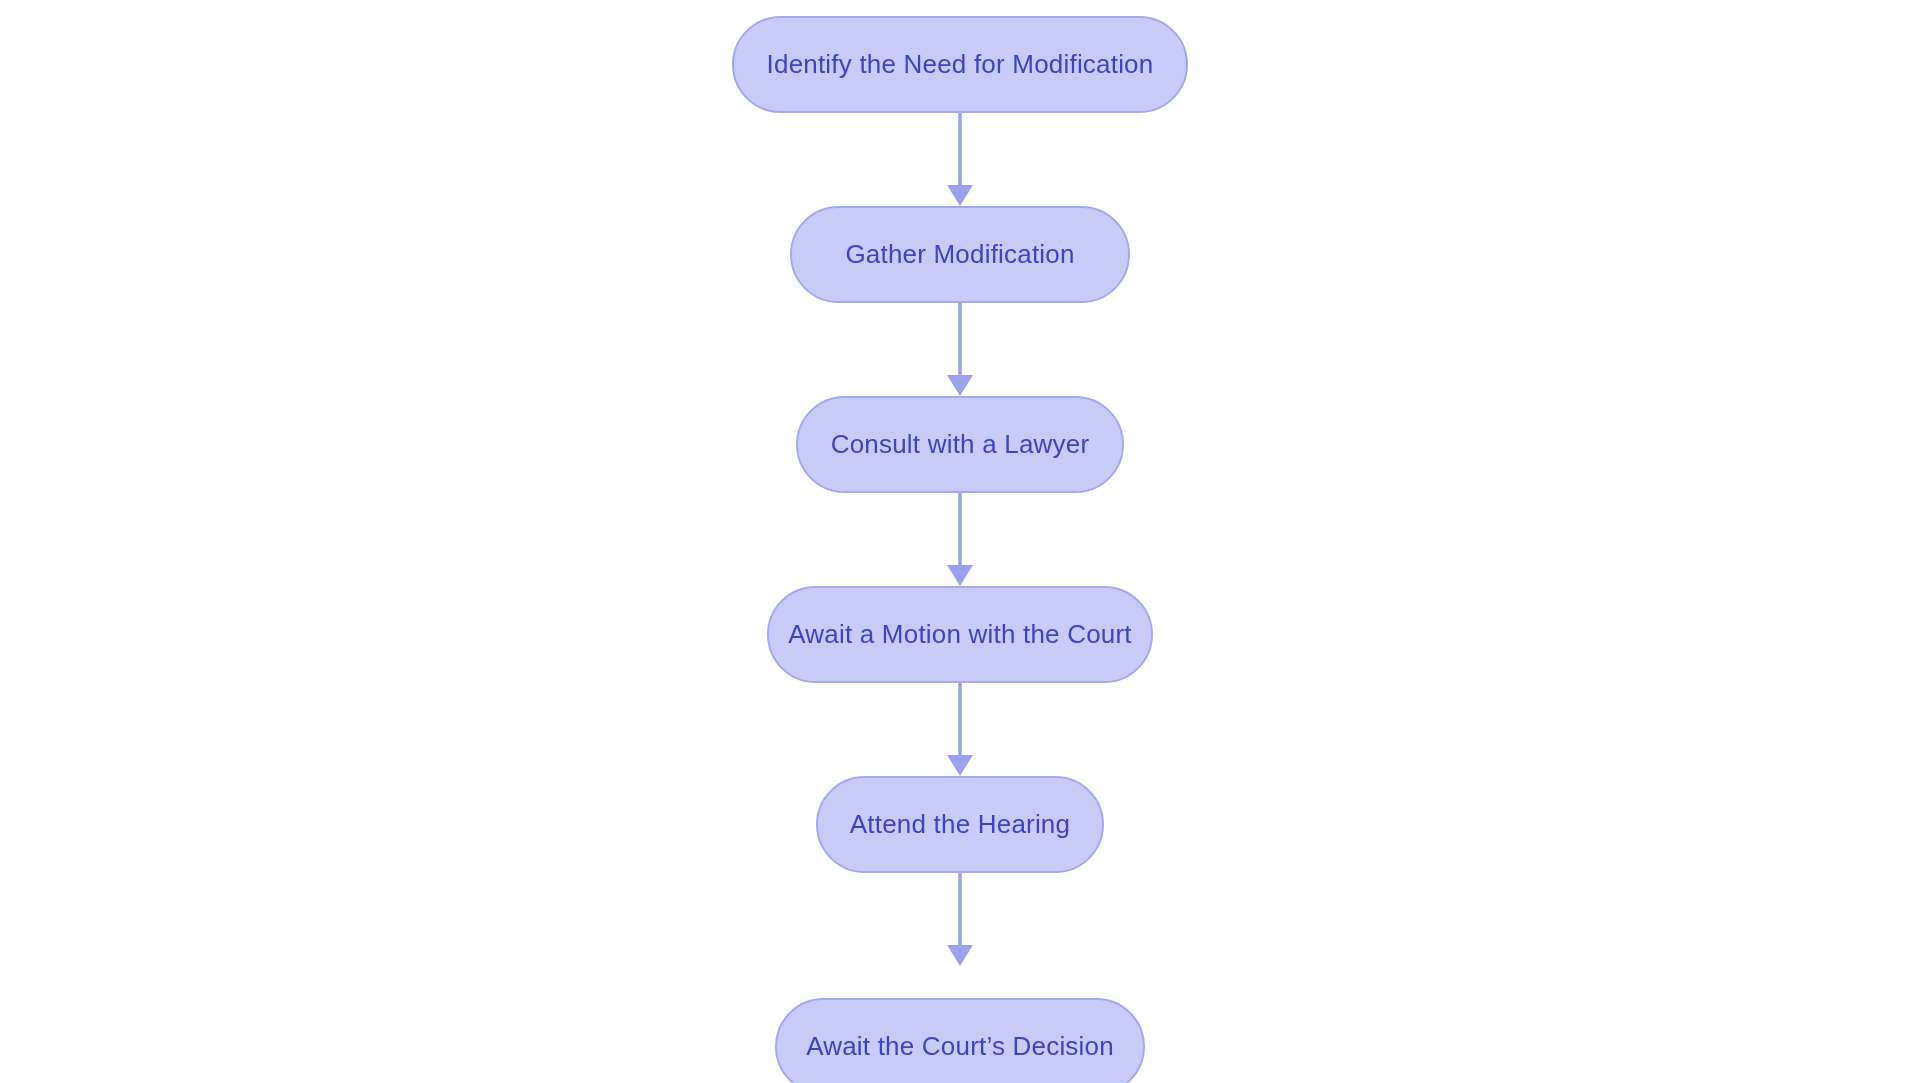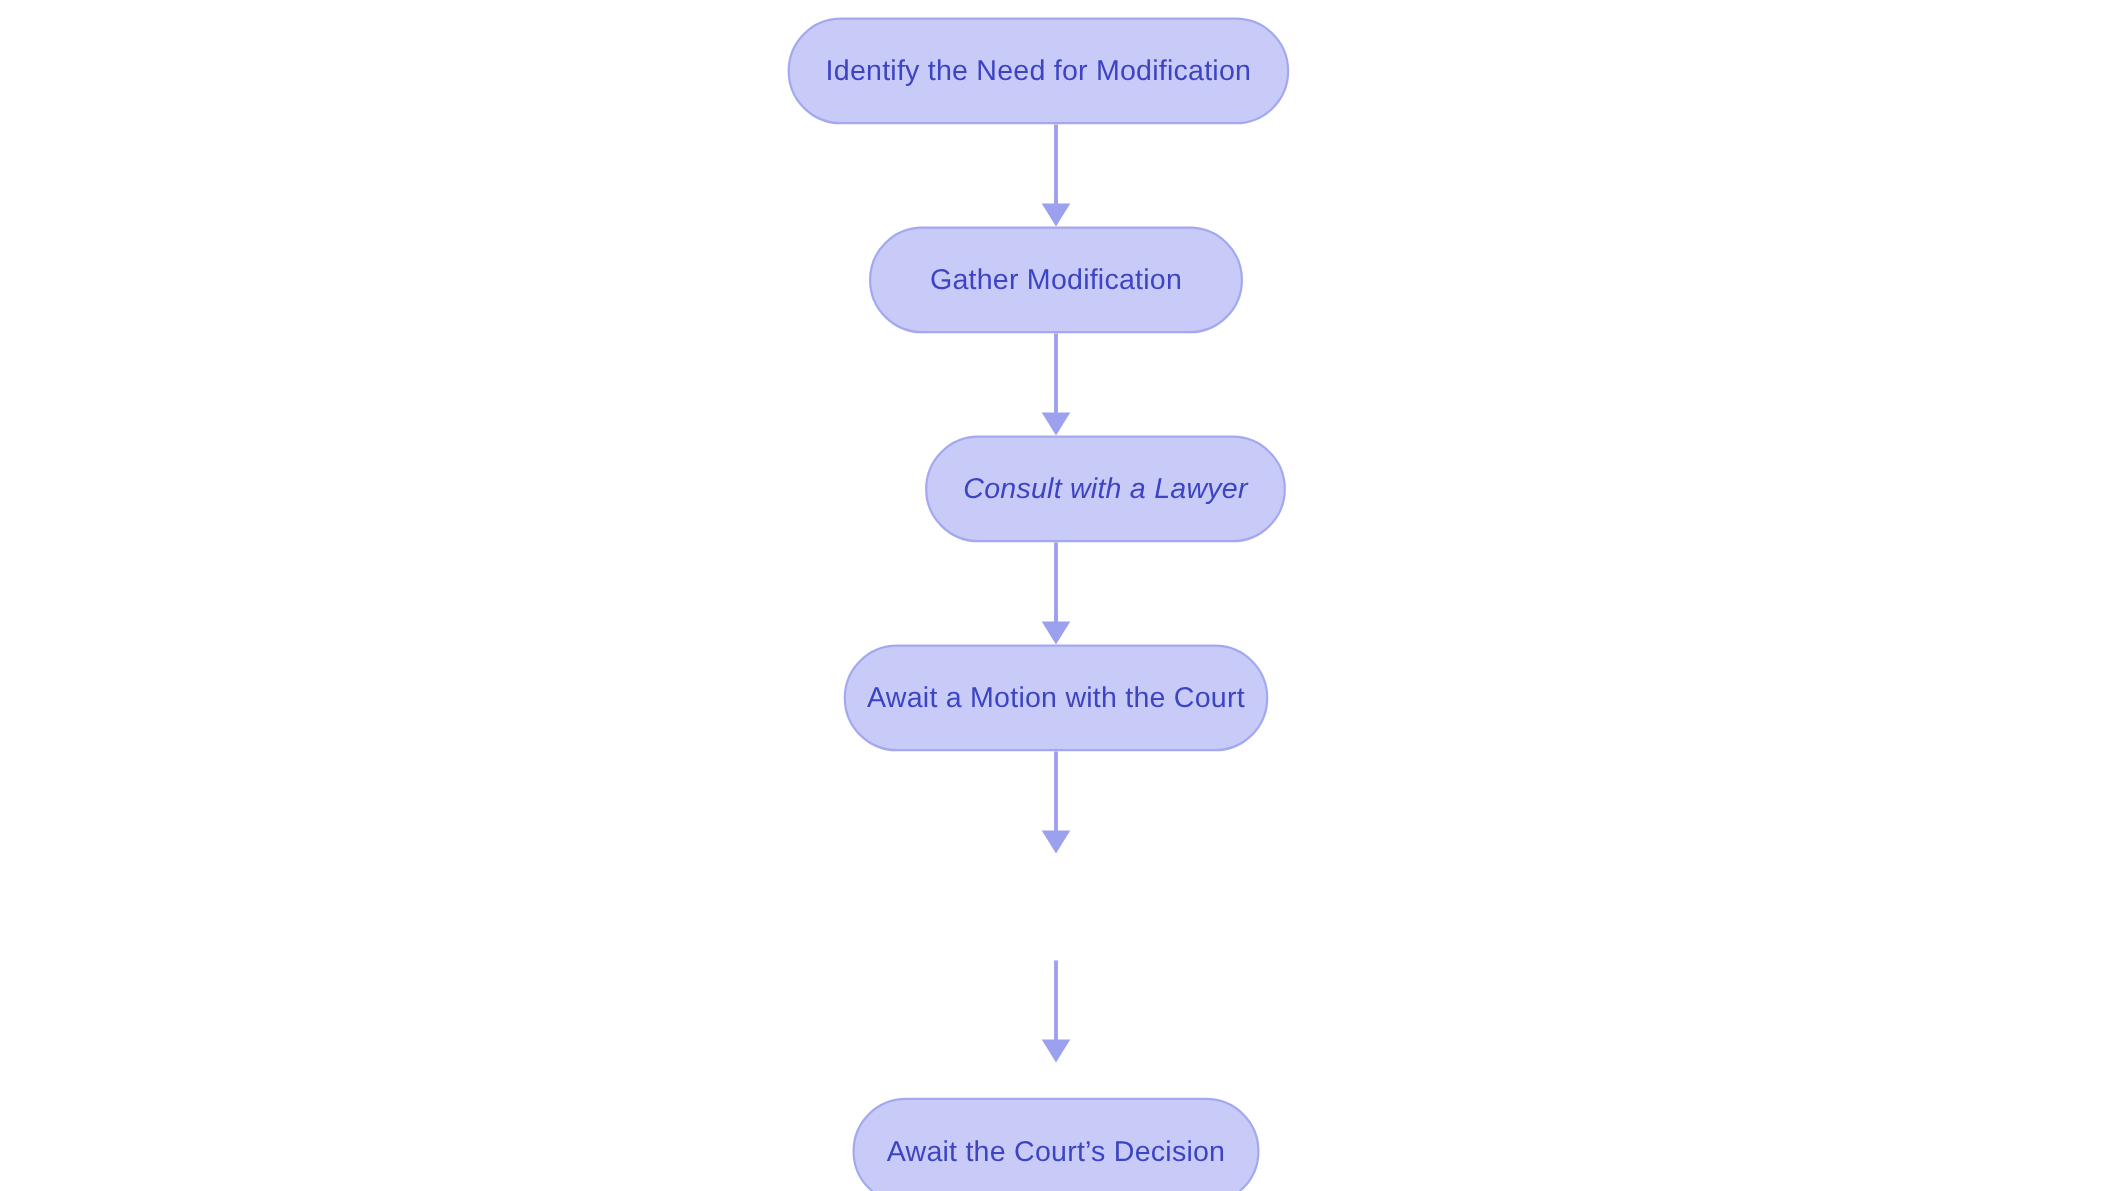--- a/index.html
+++ b/index.html
@@ -30,23 +30,23 @@
     display: flex;
     align-items: center;
     justify-content: center;
   }
   .node-label {
     color: var(--node-text);
     font-size: 26px;
     letter-spacing: 0.2px;
     white-space: nowrap;
   }
-  .n1 { left: 716px; top: 16px;  width: 456px; text-align: center; }
+  .n1 { left: 732px; top: 16px;  width: 456px; text-align: center; }
   .n2 { left: 790px; top: 206px; width: 340px; }
-  .n3 { left: 841px; top: 396px; width: 328px; font-style: italic; }
+  .n3 { left: 796px; top: 396px; width: 328px; }
   .n4 { left: 767px; top: 586px; width: 386px; }
   .n5 { left: 816px; top: 776px; width: 288px; }
   .n6 { left: 775px; top: 966px; width: 370px; margin-top: 32px; }
   .arrow {
     position: absolute;
     left: 946px;
     width: 28px;
     height: 93px;
   }
   .a1 { top: 113px; }
@@ -89,20 +89,23 @@
 
   <div class="node n4">
     <span class="node-label">Await a Motion with the Court</span>
   </div>
 
   <svg class="arrow a4" viewBox="0 0 28 93" width="28" height="93" aria-hidden="true">
     <line x1="14" y1="0" x2="14" y2="73" stroke="#9ba1ee" stroke-width="3.5"></line>
     <polygon points="1,72 27,72 14,93" fill="#9ba1ee"></polygon>
   </svg>
 
+  <div class="node n5">
+    <span class="node-label">Attend the Hearing</span>
+  </div>
 
   <svg class="arrow a5" viewBox="0 0 28 93" width="28" height="93" aria-hidden="true">
     <line x1="14" y1="0" x2="14" y2="73" stroke="#9ba1ee" stroke-width="3.5"></line>
     <polygon points="1,72 27,72 14,93" fill="#9ba1ee"></polygon>
   </svg>
 
   <div class="node n6">
     <span class="node-label">Await the Court’s Decision</span>
   </div>
 

